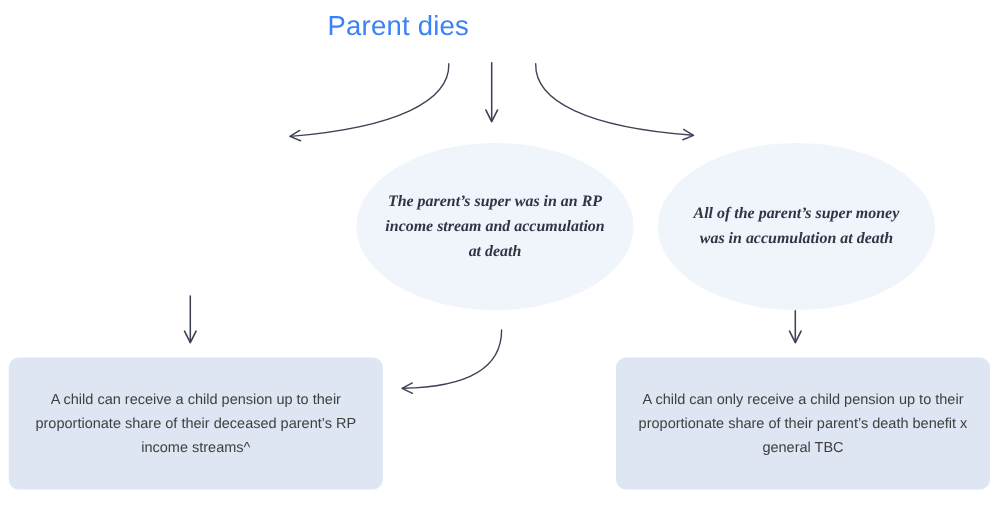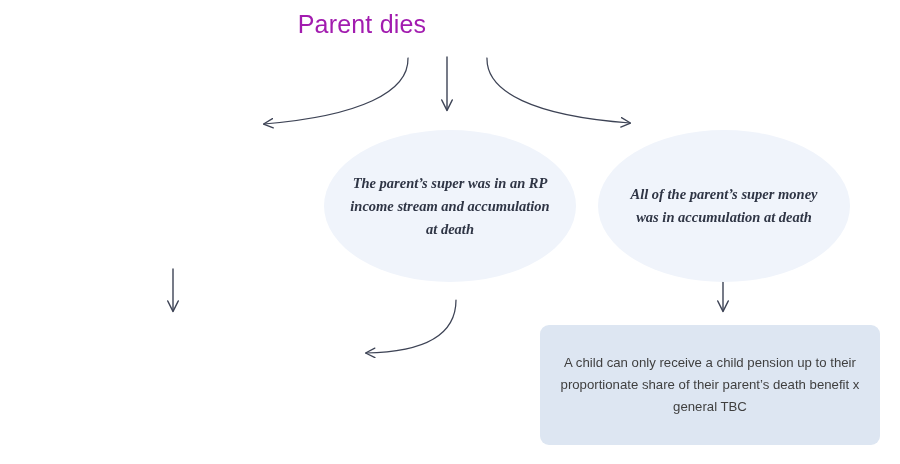--- a/index.html
+++ b/index.html
@@ -28,21 +28,21 @@
   }
   .title {
     position: absolute;
     left: 0;
     top: 8px;
     width: 724px;
     text-align: center;
     font-family: "Liberation Sans", sans-serif;
     font-size: 25px;
     line-height: 32px;
-    color: #a21caf;
+    color: #3b82f6;
     letter-spacing: 0.2px;
     white-space: nowrap;
   }
   .ellipse {
     position: absolute;
     top: 130px;
     width: 252px;
     height: 152px;
     border-radius: 50%;
     background: #f0f4fb;
@@ -79,21 +79,21 @@
     padding: 0 10px;
   }
   .outcome-text {
     font-family: "Liberation Sans", sans-serif;
     font-size: 13.2px;
     line-height: 22px;
     color: #3f3f3f;
     text-align: center;
   }
   #box-left  { left: 8px; }
-  #box-right { left: 540px; }
+  #box-right { left: 560px; }
 </style>
 </head>
 <body>
 
 <div id="canvas">
 
   <div class="title">Parent dies</div>
 
   <svg id="arrow-layer" viewBox="0 0 900 464" width="900" height="464">
     <defs>
@@ -117,18 +117,21 @@
 
 
   <div class="ellipse" id="ellipse-right">
     <span class="ellipse-text">All of the parent’s super money was in accumulation at death</span>
   </div>
 
   <div class="ellipse" id="ellipse-mid">
     <span class="ellipse-text">The parent’s super was in an RP income stream and accumulation at death</span>
   </div>
 
+  <div class="outcome-box" id="box-left">
+    <span class="outcome-text">A child can receive a child pension up to their proportionate  share of their deceased parent’s RP income streams^</span>
+  </div>
 
   <div class="outcome-box" id="box-right">
     <span class="outcome-text">A child can only receive a child pension up to their proportionate  share of their parent’s death benefit x general TBC</span>
   </div>
 
 </div>
 
 </body></html>

